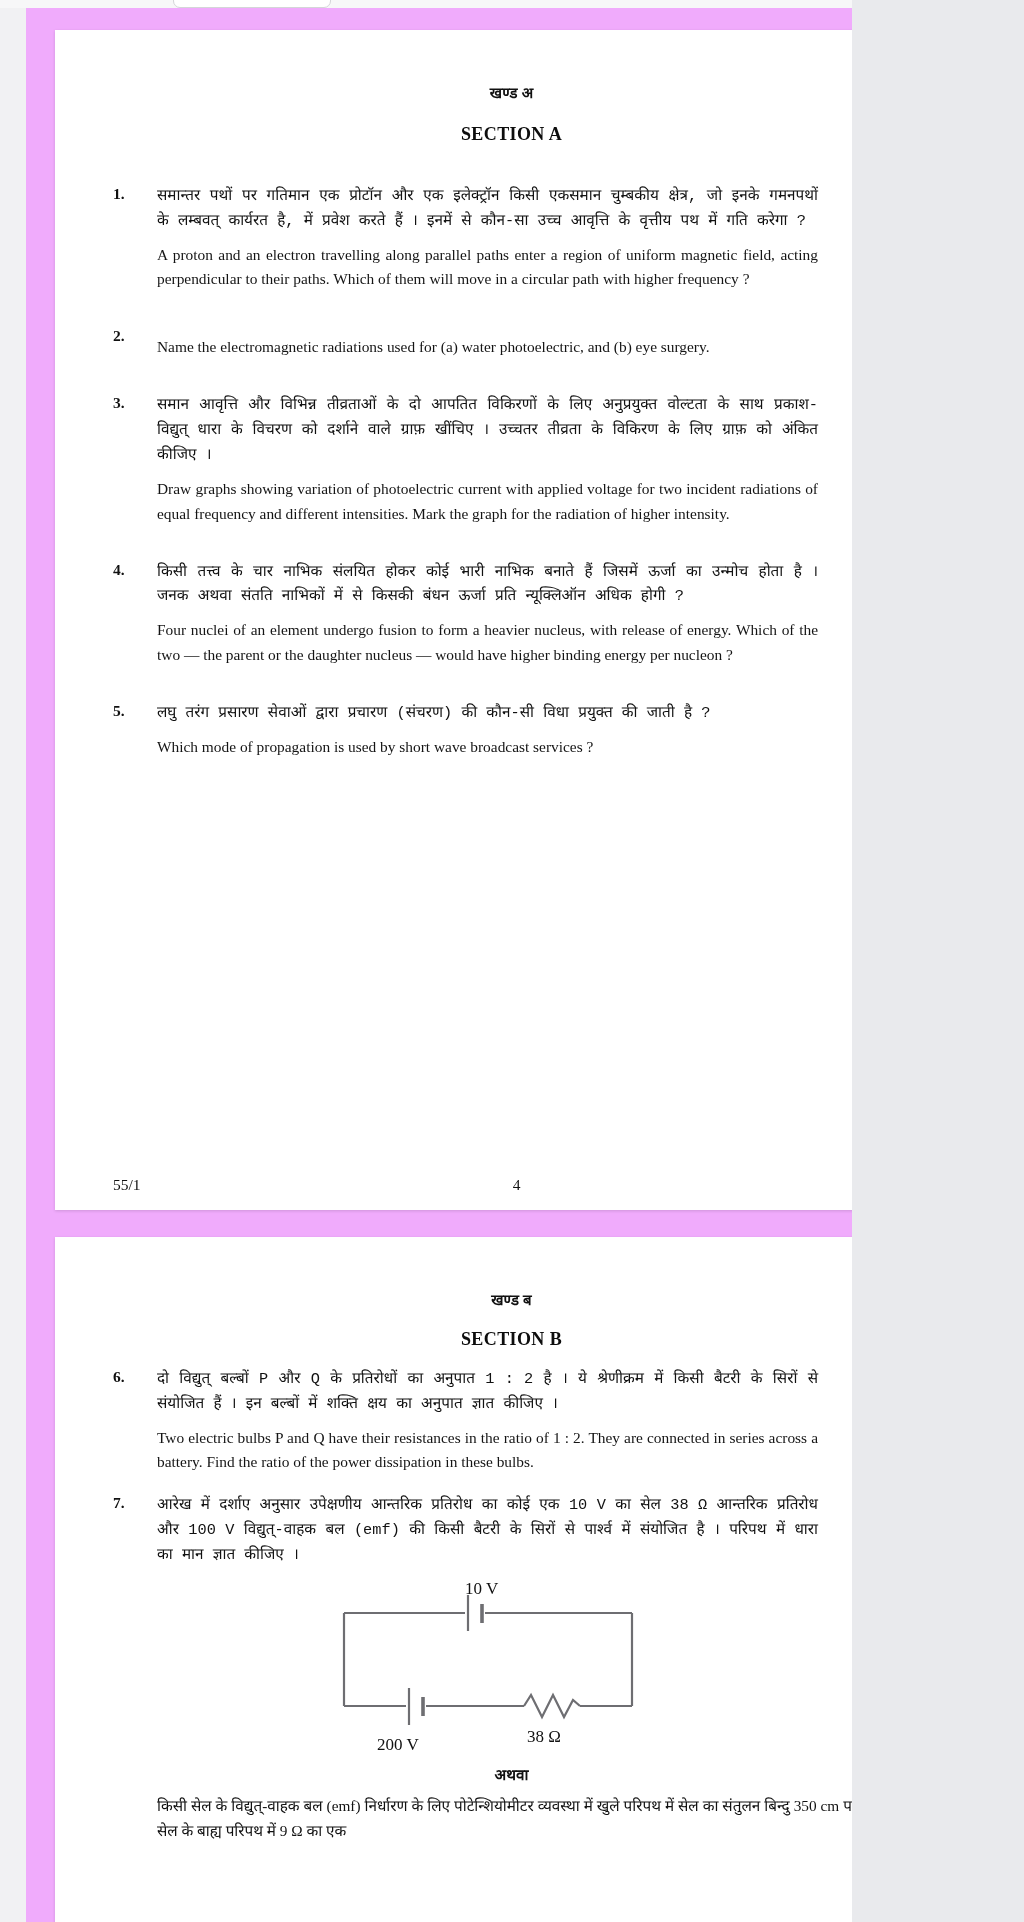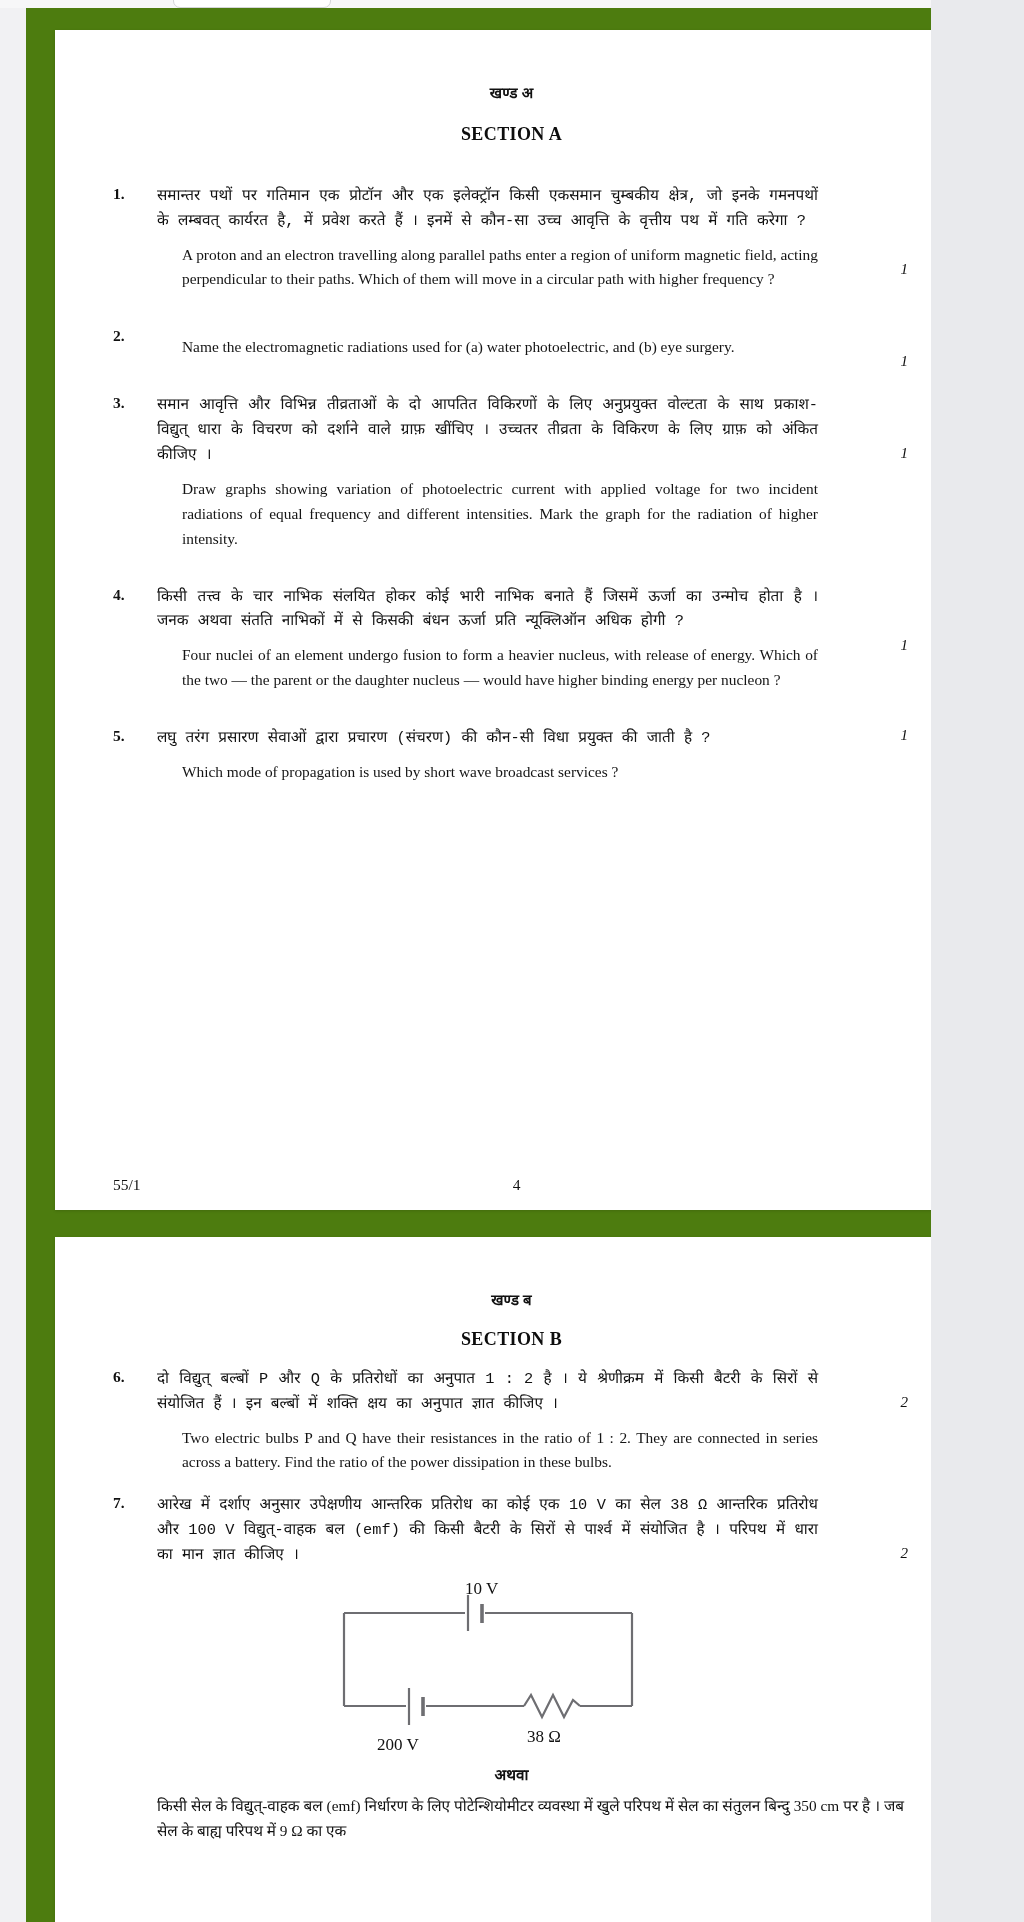--- a/index.html
+++ b/index.html
@@ -8,23 +8,23 @@
     background: #e9eaed;
   }
   body {
     width: 1024px;
     min-height: 1922px;
     font-family: "Liberation Serif", "DejaVu Serif", serif;
     -webkit-font-smoothing: antialiased;
   }
   .viewer {
     position: relative;
-    width: 931px;
+    width: 852px;
     min-height: 1922px;
-    background: #4d7c0f;
+    background: #f0abfc;
     overflow: hidden;
   }
   
   .toolbar-strip {
     position: absolute;
     top: 0; left: 0;
     width: 1024px;
     height: 8px;
     background: #f7f7f8;
   }
@@ -111,21 +111,20 @@
     font-family: Liberation Mono, monospace;
   }
   .hi.nojust { text-align: left; }
   .en {
     font-size: 15.4px;
     line-height: 1.62;
     color: #141414;
     text-align: justify;
     text-justify: inter-word;
     margin-top: 9px;
-    margin-left: 25px;
   }
   .en.nojust { text-align: left; }
   .marks {
     position: absolute;
     right: 2px;
     font-style: italic;
     font-size: 15px;
     color: #101010;
   }
 

